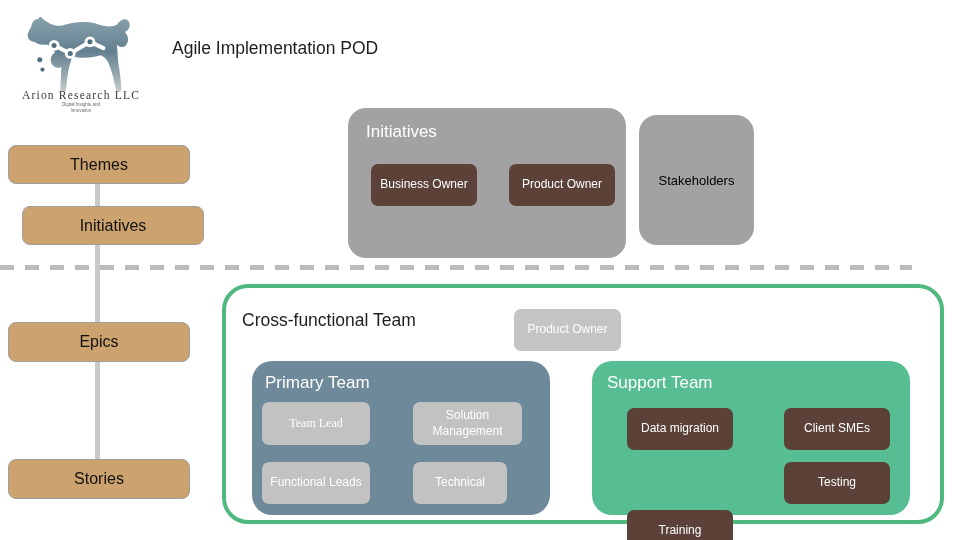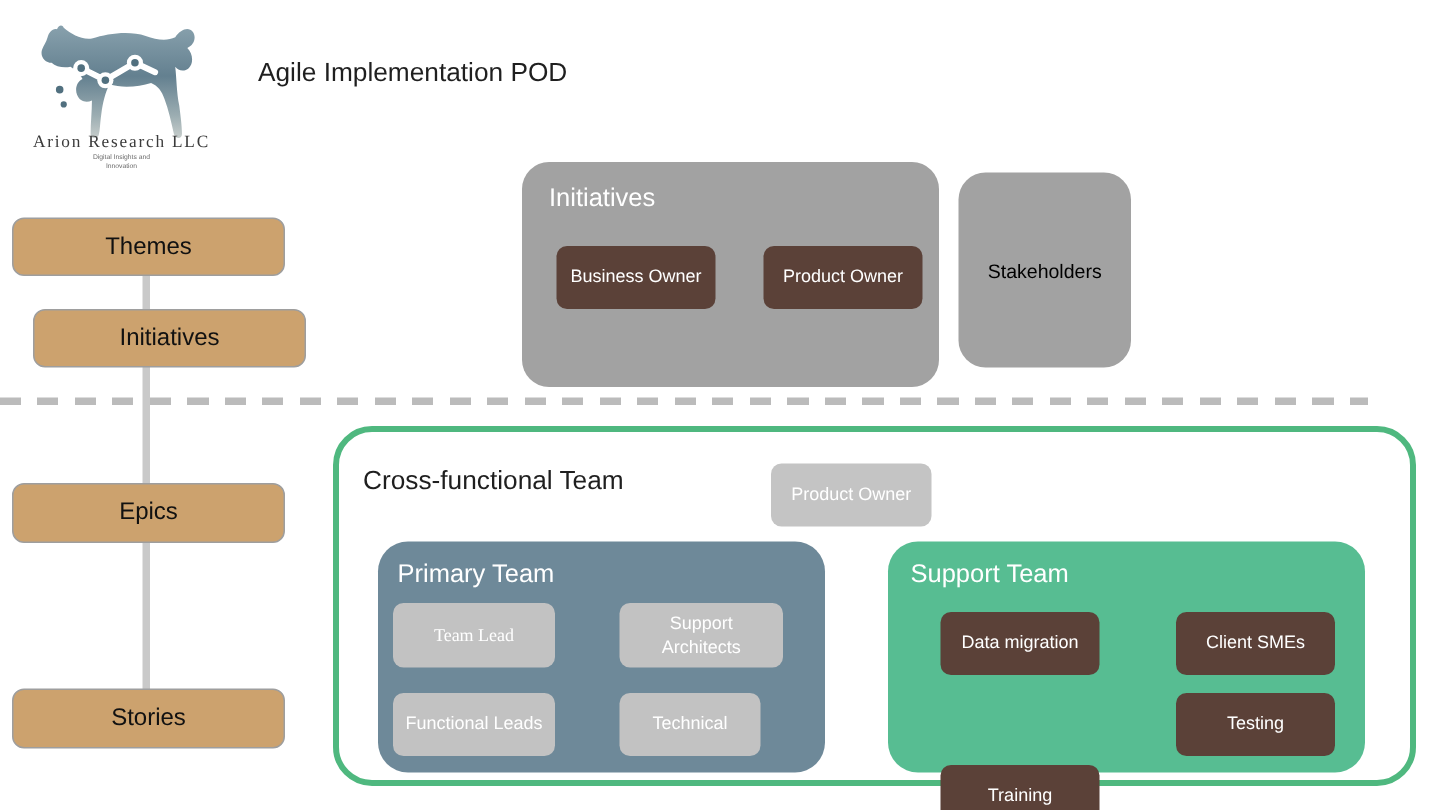--- a/index.html
+++ b/index.html
@@ -174,21 +174,21 @@
 
   <div class="stakeholders">Stakeholders</div>
 
   <div class="cft">
     <div class="cft-title">Cross-functional Team</div>
     <div class="cft-po">Product Owner</div>
 
     <div class="primary-team">
       <div class="primary-title">Primary Team</div>
       <div class="gray-box pt-role-1">Team Lead</div>
-      <div class="gray-box pt-role-2">Support Architects</div>
+      <div class="gray-box pt-role-2">Solution Management</div>
       <div class="gray-box pt-role-3">Functional Leads</div>
       <div class="gray-box pt-role-4">Technical</div>
     </div>
 
     <div class="support-team">
       <div class="support-title">Support Team</div>
       <div class="brown-box st-role-1">Data migration</div>
       <div class="brown-box st-role-2">Client SMEs</div>
       <div class="brown-box st-role-3">Training</div>
       <div class="brown-box st-role-4">Testing</div>

